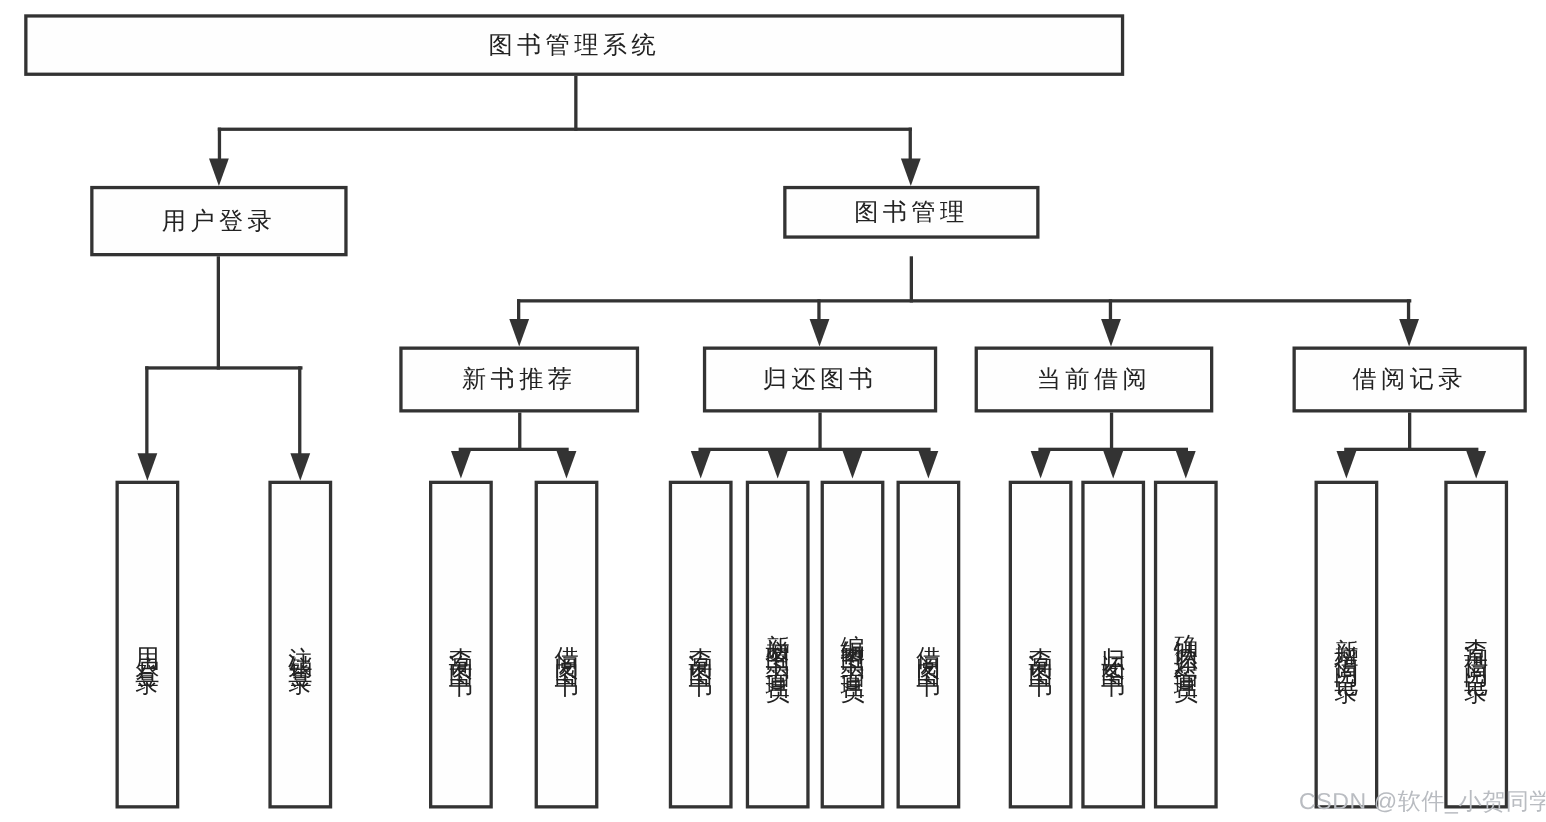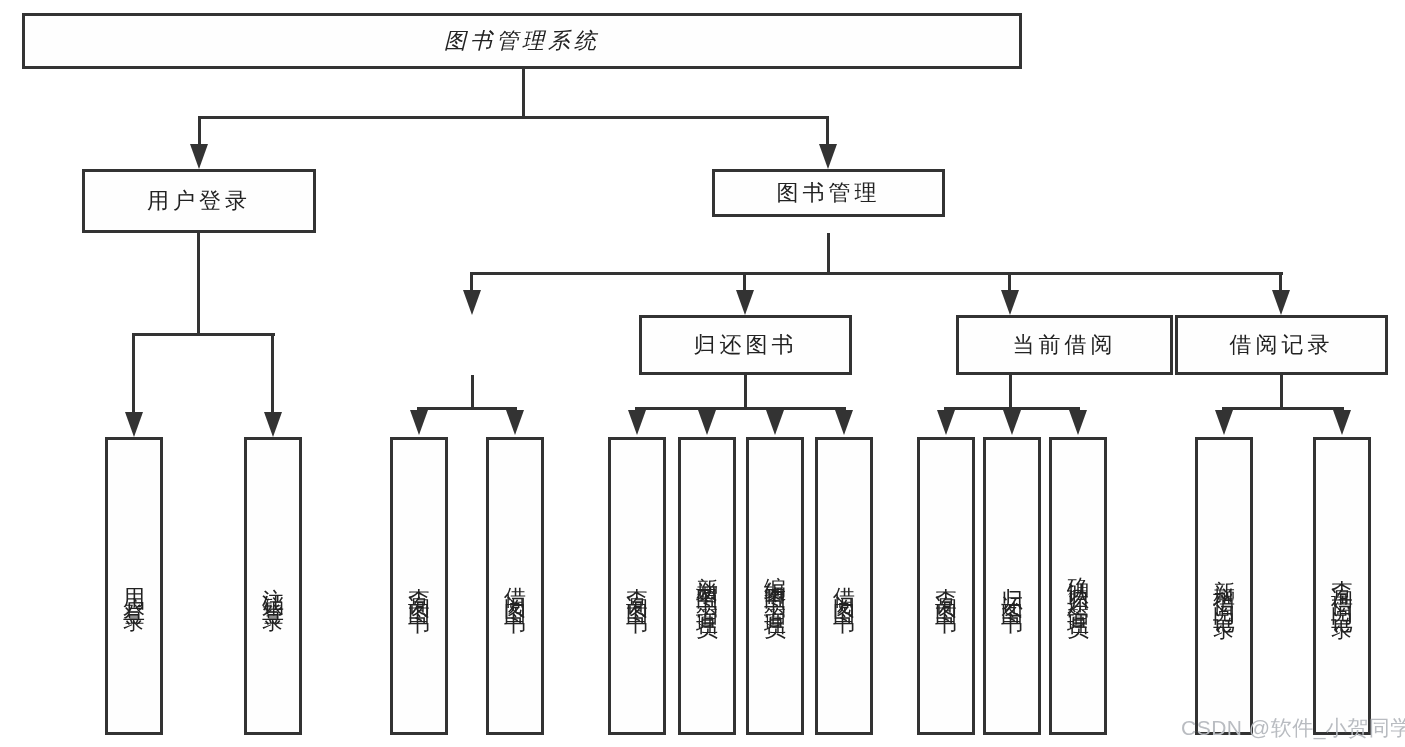--- a/index.html
+++ b/index.html
@@ -59,21 +59,21 @@
     color: #b9bcc1;
     z-index: 10;
     white-space: nowrap;
   }
 </style>
 </head>
 <body>
 
 <div id="canvas">
 
-  <div class="node" style="left:22px; top:13px; width:1000px; height:56px;font-style:italic;">图书管理系统</div>
+  <div class="node" style="left:22px; top:13px; width:1000px; height:56px;">图书管理系统</div>
 
   <div class="line" style="left:522px; top:69px; width:3px; height:50px;"></div>
   <div class="line" style="left:198px; top:116px; width:631px; height:3px;"></div>
   <div class="line" style="left:198px; top:116px; width:3px; height:30px;"></div>
   <div class="arrow" style="left:190px; top:144px;"></div>
   <div class="line" style="left:826px; top:116px; width:3px; height:30px;"></div>
   <div class="arrow" style="left:819px; top:144px;"></div>
 
   <div class="node" style="left:82px; top:169px; width:234px; height:64px;">用户登录</div>
   <div class="node" style="left:712px; top:169px; width:233px; height:48px;">图书管理</div>
@@ -89,22 +89,23 @@
   <div class="line" style="left:470px; top:272px; width:813px; height:3px;"></div>
   <div class="line" style="left:470px; top:272px; width:3px; height:20px;"></div>
   <div class="arrow" style="left:463px; top:290px;"></div>
   <div class="line" style="left:743px; top:272px; width:3px; height:20px;"></div>
   <div class="arrow" style="left:736px; top:290px;"></div>
   <div class="line" style="left:1008px; top:272px; width:3px; height:20px;"></div>
   <div class="arrow" style="left:1001px; top:290px;"></div>
   <div class="line" style="left:1279px; top:272px; width:3px; height:20px;"></div>
   <div class="arrow" style="left:1272px; top:290px;"></div>
 
+  <div class="node" style="left:363px; top:315px; width:218px; height:60px;">新书推荐</div>
   <div class="node" style="left:639px; top:315px; width:213px; height:60px;">归还图书</div>
-  <div class="node" style="left:956px; top:315px; width:217px; height:60px;text-align:center;">当前借阅</div>
+  <div class="node" style="left:886px; top:315px; width:217px; height:60px;text-align:center;">当前借阅</div>
   <div class="node" style="left:1175px; top:315px; width:213px; height:60px;">借阅记录</div>
 
   <div class="line" style="left:471px; top:375px; width:3px; height:35px;"></div>
   <div class="line" style="left:417px; top:407px; width:100px; height:3px;"></div>
   <div class="arrow" style="left:410px; top:410px;"></div>
   <div class="arrow" style="left:506px; top:410px;"></div>
 
   <div class="line" style="left:744px; top:375px; width:3px; height:35px;"></div>
   <div class="line" style="left:635px; top:407px; width:211px; height:3px;"></div>
   <div class="arrow" style="left:628px; top:410px;"></div>

